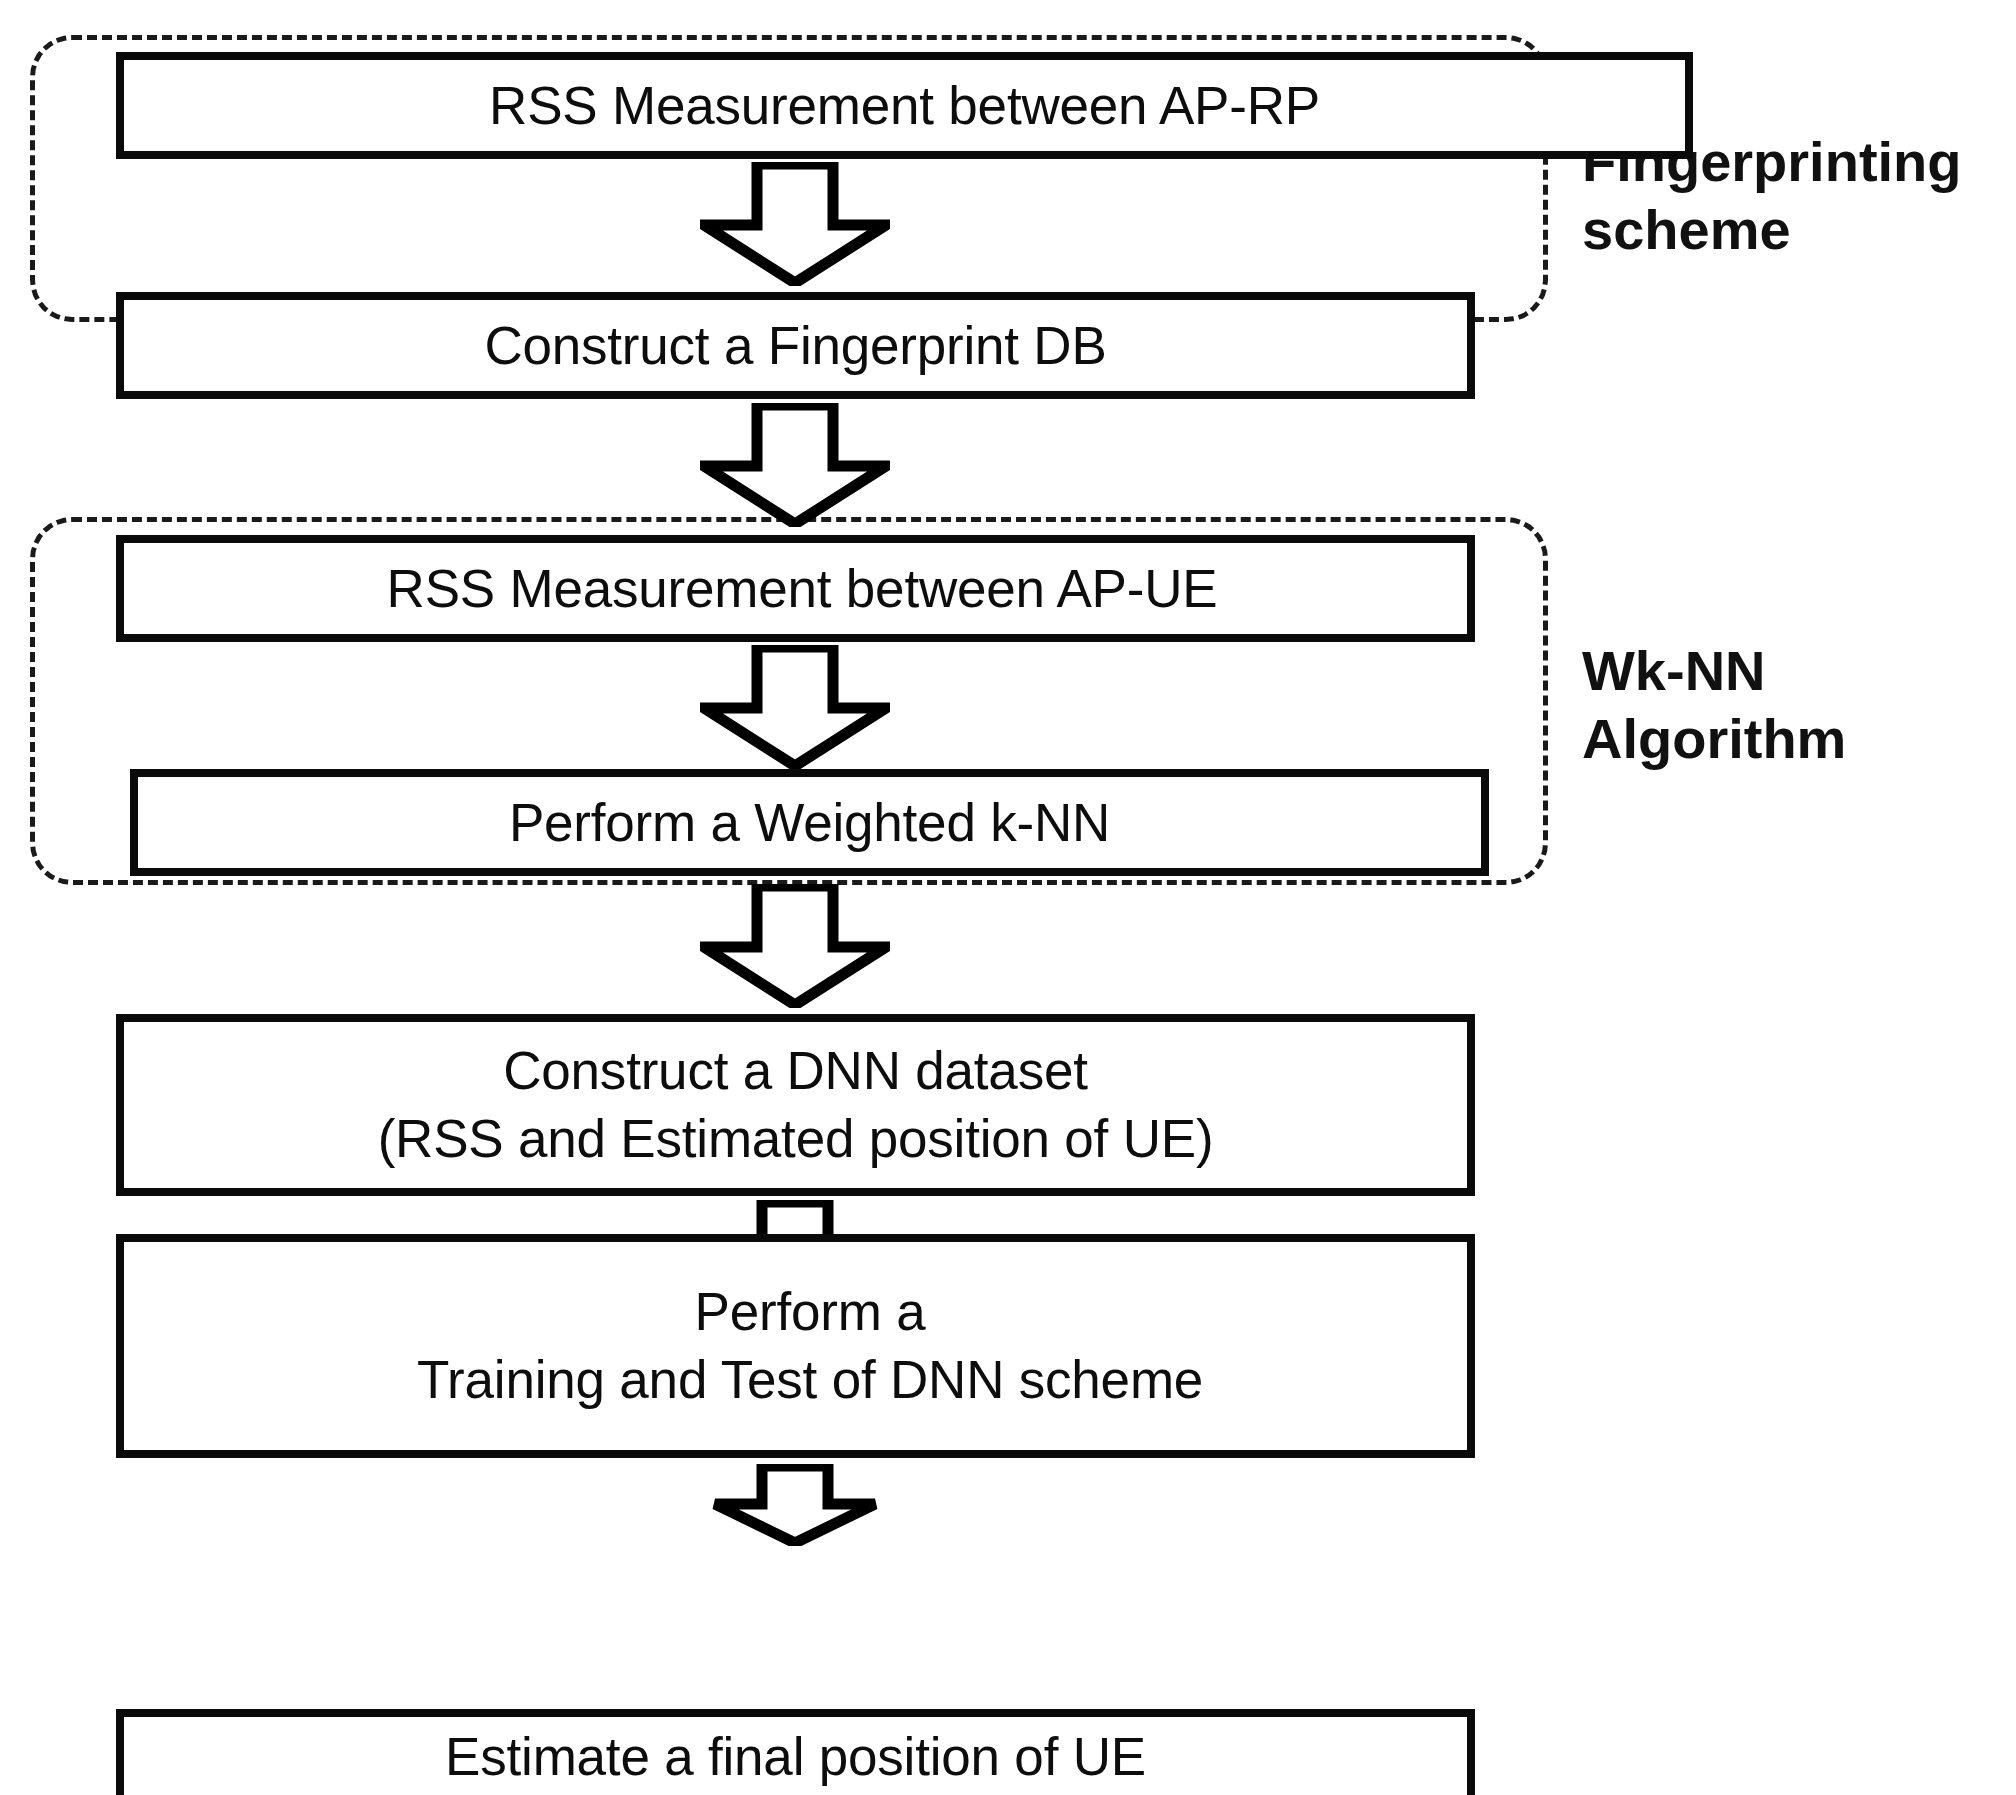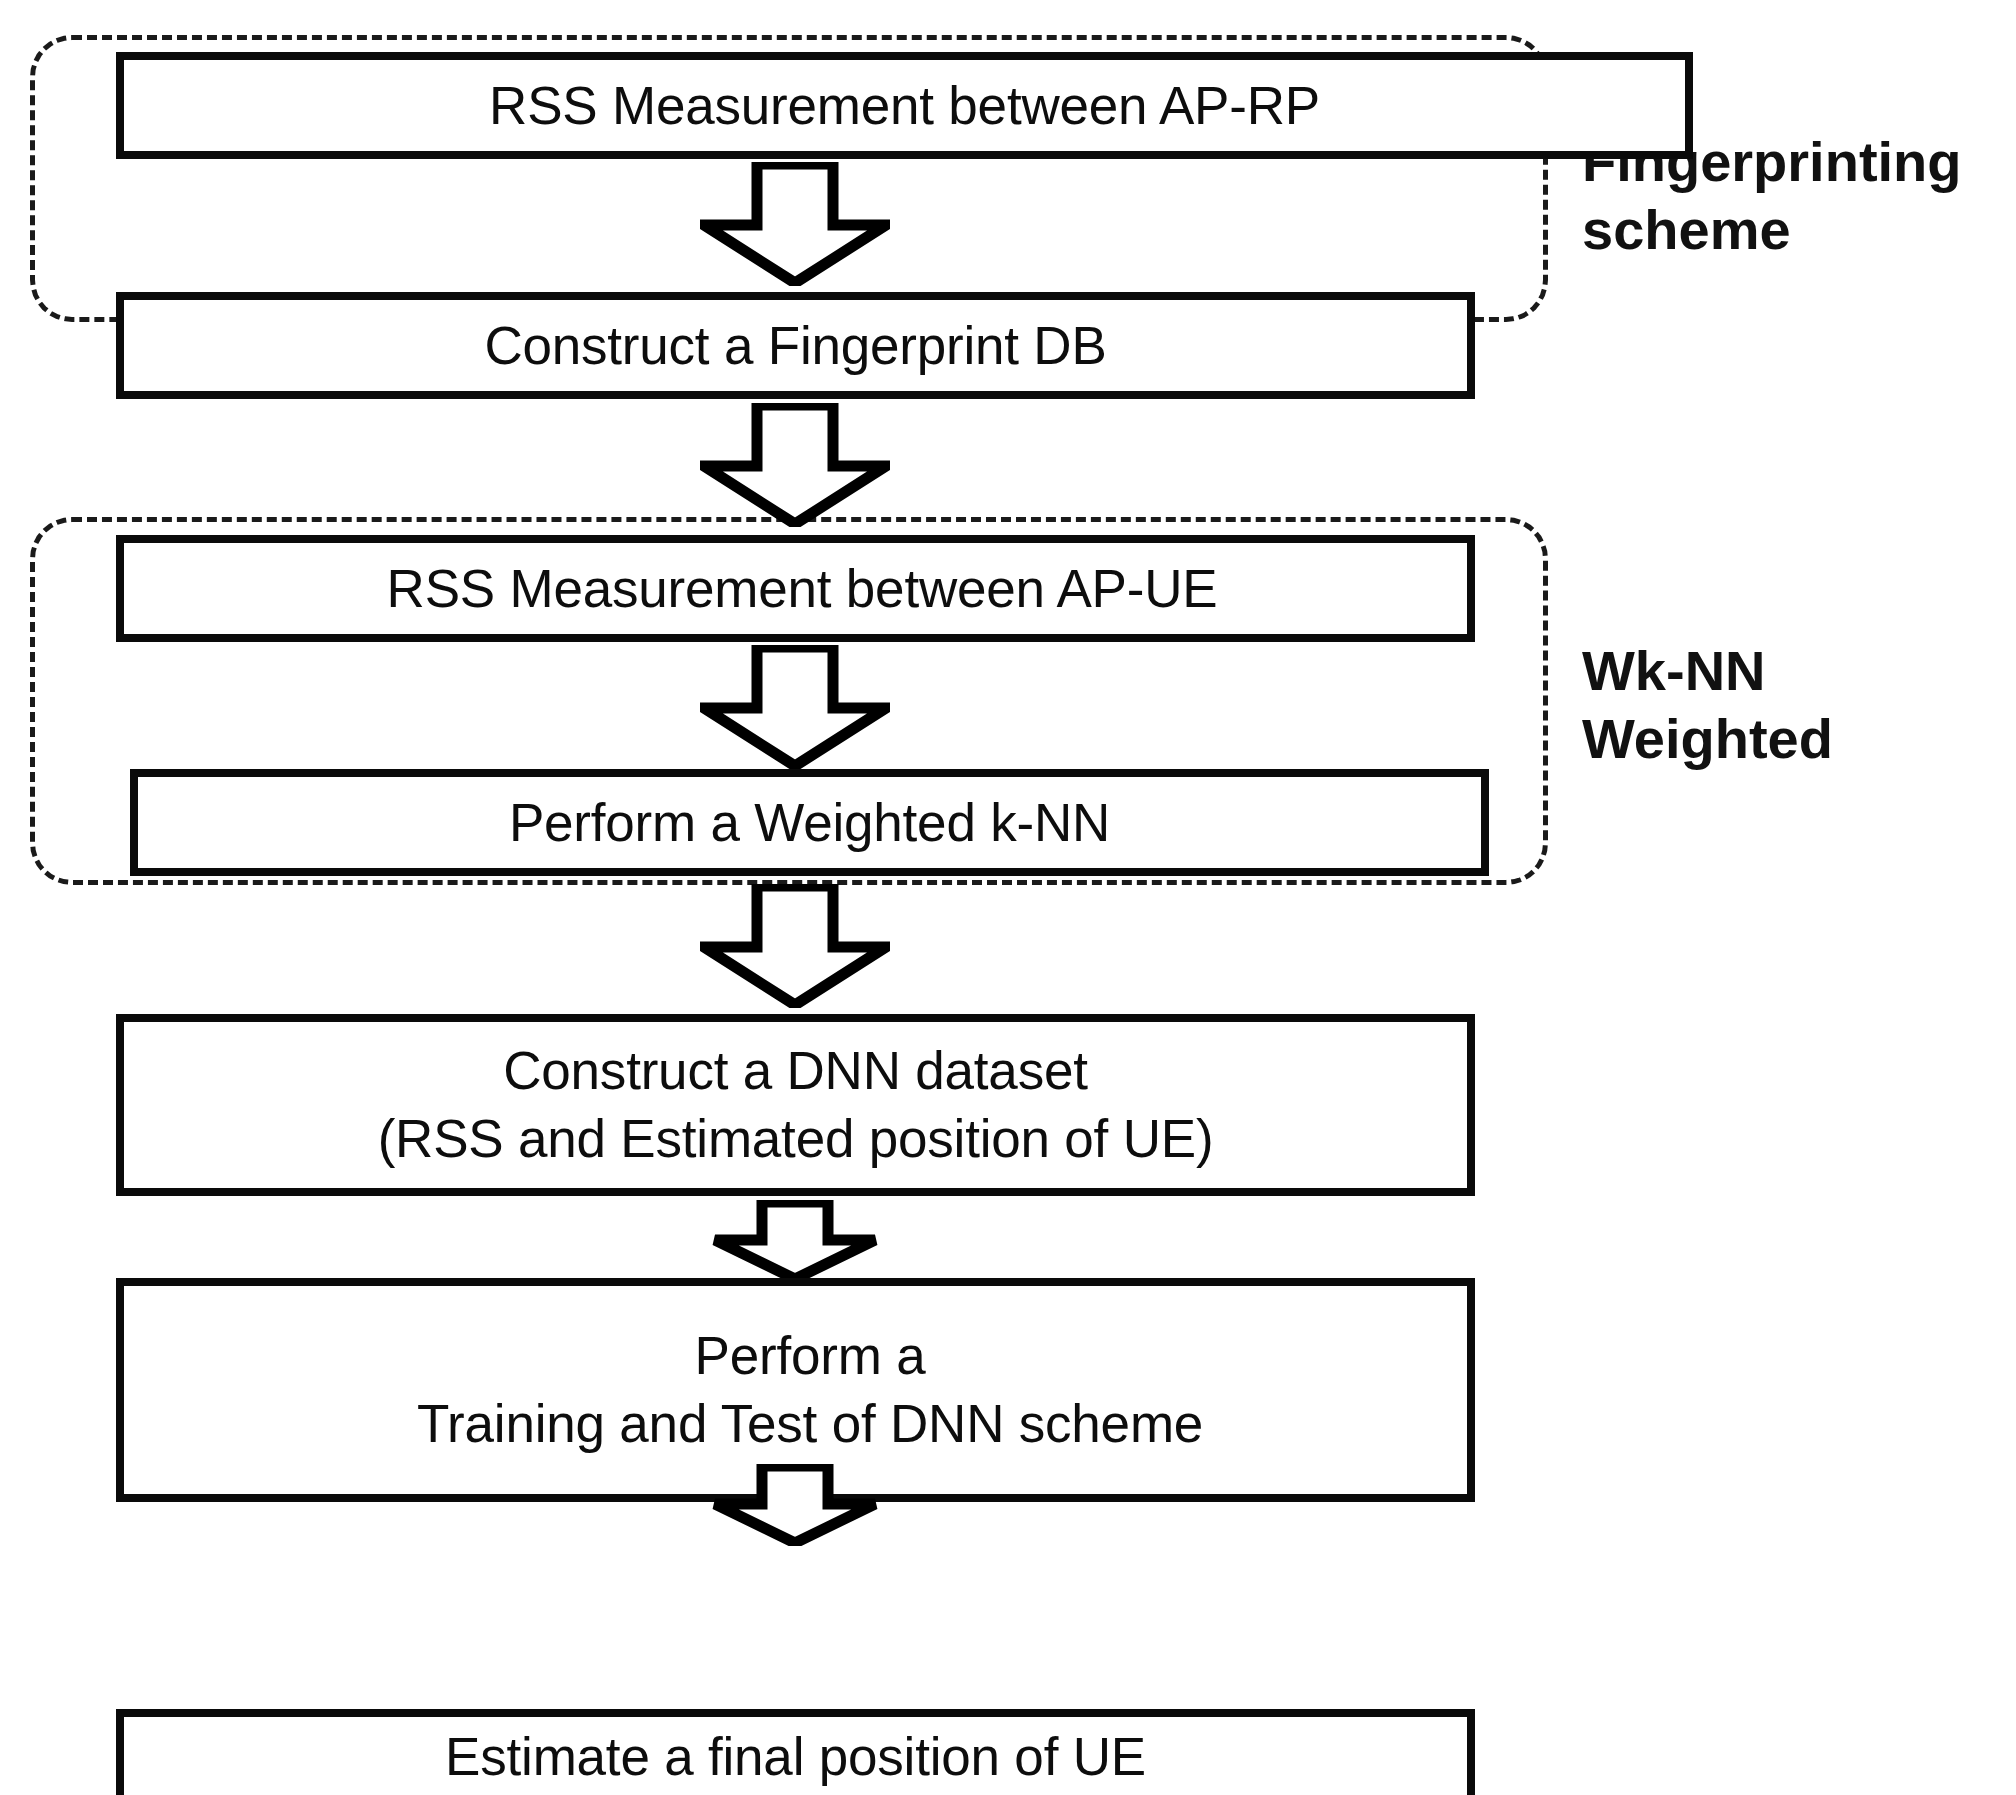--- a/index.html
+++ b/index.html
@@ -74,21 +74,21 @@
 
   <div class="group-box" style="left:30px; top:517px; width:1518px; height:368px;"></div>
 
   <div class="side-label" style="left:1582px; top:128px; width:410px;">
     <span class="ln">Fingerprinting</span>
     <span class="ln">scheme</span>
   </div>
 
   <div class="side-label" style="left:1582px; top:637px; width:410px;">
     <span class="ln">Wk-NN</span>
-    <span class="ln">Weighted</span>
+    <span class="ln">Algorithm</span>
   </div>
 
   <div class="node" style="left:116px; top:52px; width:1577px; height:107px;">
     <span class="ln">RSS Measurement between AP-RP</span>
   </div>
 
   <div class="arrow" style="left:700px; top:162px; width:190px; height:124px;">
     <svg width="190" height="124" viewBox="0 0 190 124" xmlns="http://www.w3.org/2000/svg">
       <polygon points="57,2 133,2 133,63 186,63 95,121 4,63 57,63" fill="#ffffff" stroke="#000000" stroke-width="11" stroke-linejoin="miter"></polygon>
     </svg>
@@ -128,21 +128,21 @@
     <span class="ln">Construct a DNN dataset</span>
     <span class="ln">(RSS and Estimated position of UE)</span>
   </div>
 
   <div class="arrow" style="left:710px; top:1200px; width:170px; height:82px;">
     <svg width="170" height="82" viewBox="0 0 170 82" xmlns="http://www.w3.org/2000/svg">
       <polygon points="52,2 118,2 118,40 165,40 85,79 5,40 52,40" fill="#ffffff" stroke="#000000" stroke-width="11" stroke-linejoin="miter"></polygon>
     </svg>
   </div>
 
-  <div class="node" style="left:116px; top:1278px; width:1359px; height:224px;padding-left:29px;">
+  <div class="node" style="left:116px; top:1234px; width:1359px; height:224px;padding-left:29px;">
     <span class="ln">Perform a</span>
     <span class="ln">Training and Test of DNN scheme</span>
   </div>
 
   <div class="arrow" style="left:710px; top:1464px; width:170px; height:82px;">
     <svg width="170" height="82" viewBox="0 0 170 82" xmlns="http://www.w3.org/2000/svg">
       <polygon points="52,2 118,2 118,40 165,40 85,79 5,40 52,40" fill="#ffffff" stroke="#000000" stroke-width="11" stroke-linejoin="miter"></polygon>
     </svg>
   </div>
 

